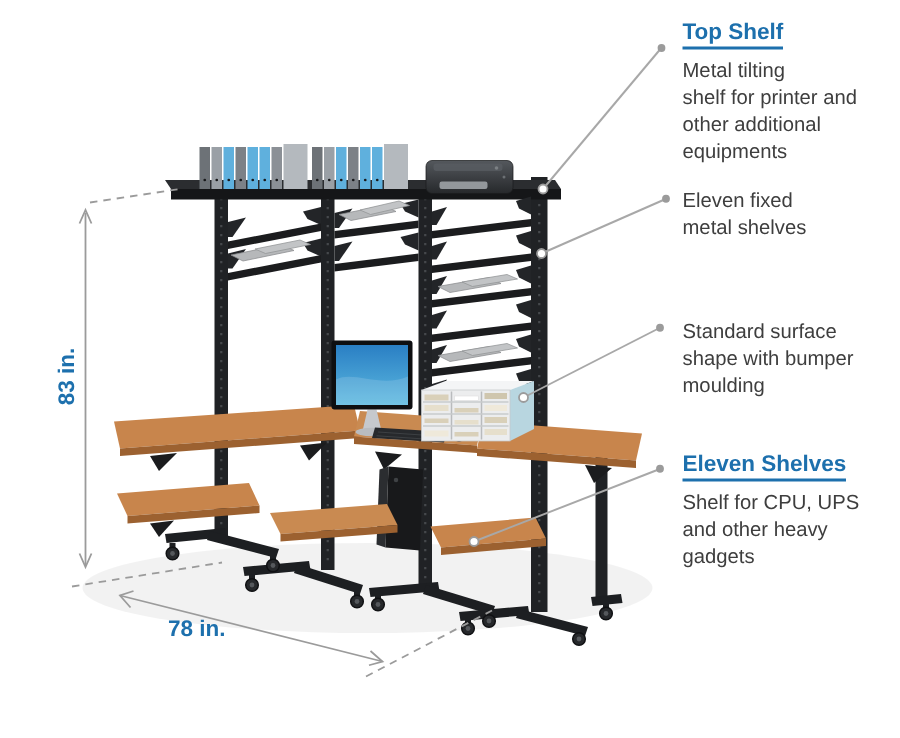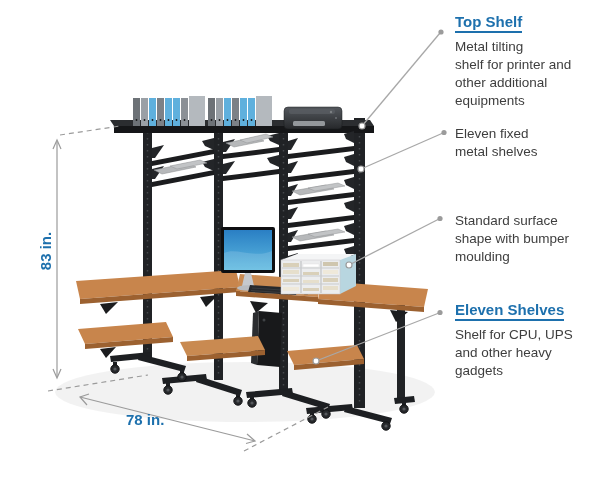--- a/index.html
+++ b/index.html
@@ -7,21 +7,21 @@
          font-family:"Liberation Sans",sans-serif;}
   .illustration{position:absolute;left:0;top:0;width:600px;height:492px;}
   .callout{position:absolute;left:455px;width:150px;}
   .callout-title{display:inline-block;margin:0;padding:0 0 1px 0;
                  font-size:15px;font-weight:bold;color:#1d70ad;
                  border-bottom:2px solid #1d70ad;line-height:1.15;}
   .callout-desc{margin:5px 0 0 0;font-size:13.5px;color:#3e3e3e;line-height:1.32;
                 white-space:pre-line;}
   .dim-label{position:absolute;color:#1d70ad;font-weight:bold;font-size:15px;}
   .dim-height{left:45px;top:251px;transform:translate(-50%,-50%) rotate(-90deg);}
-  .dim-width{left:126px;top:411px;}
+  .dim-width{left:112px;top:411px;}
 </style>
 </head>
 <body>
 
 <div class="stage">
 
   <svg class="illustration" viewBox="0 0 600 492" xmlns="http://www.w3.org/2000/svg">
     <defs>
       <linearGradient id="screenGrad" x1="0" y1="0" x2="0" y2="1">
         <stop offset="0" stop-color="#2a7fc4"></stop>

